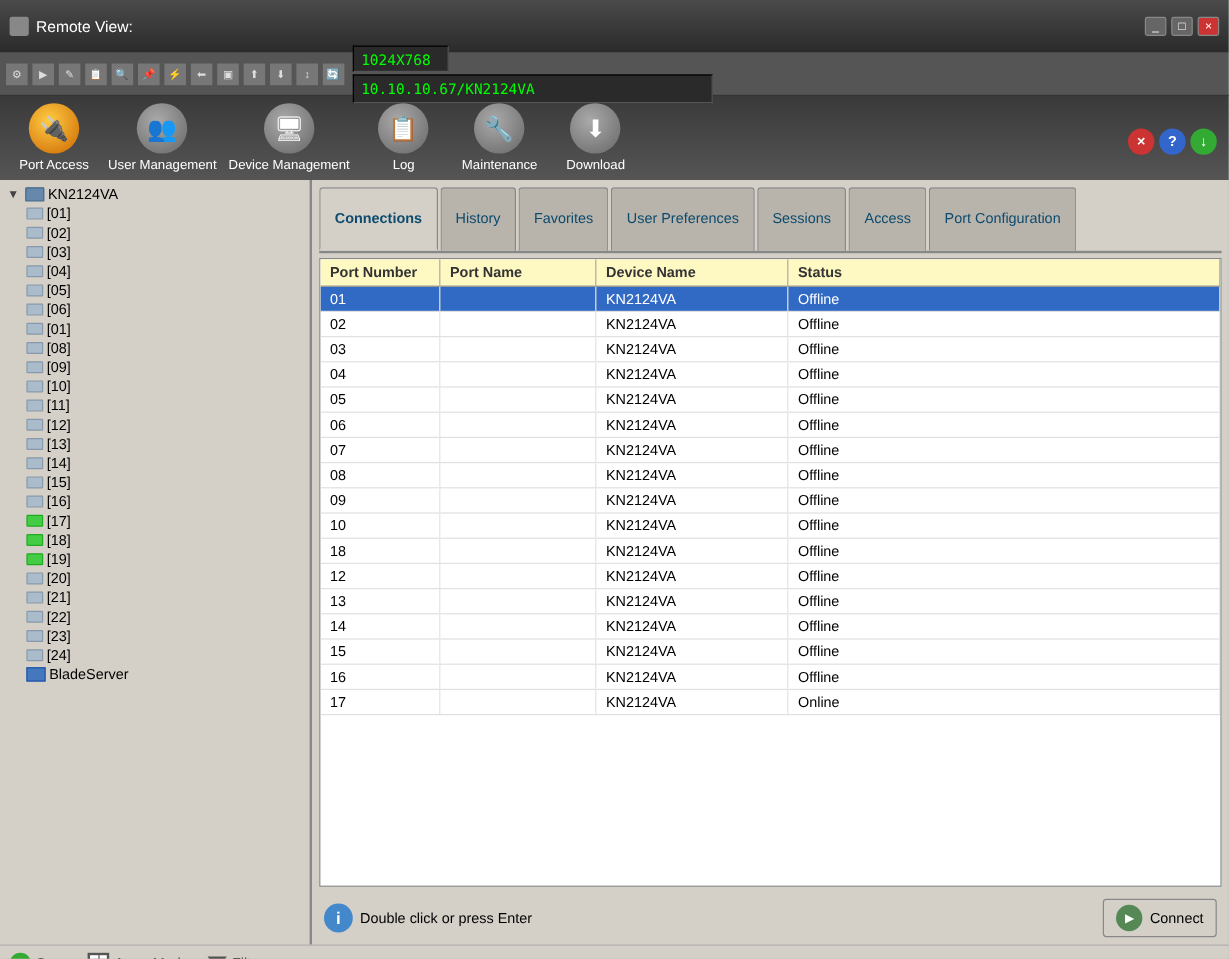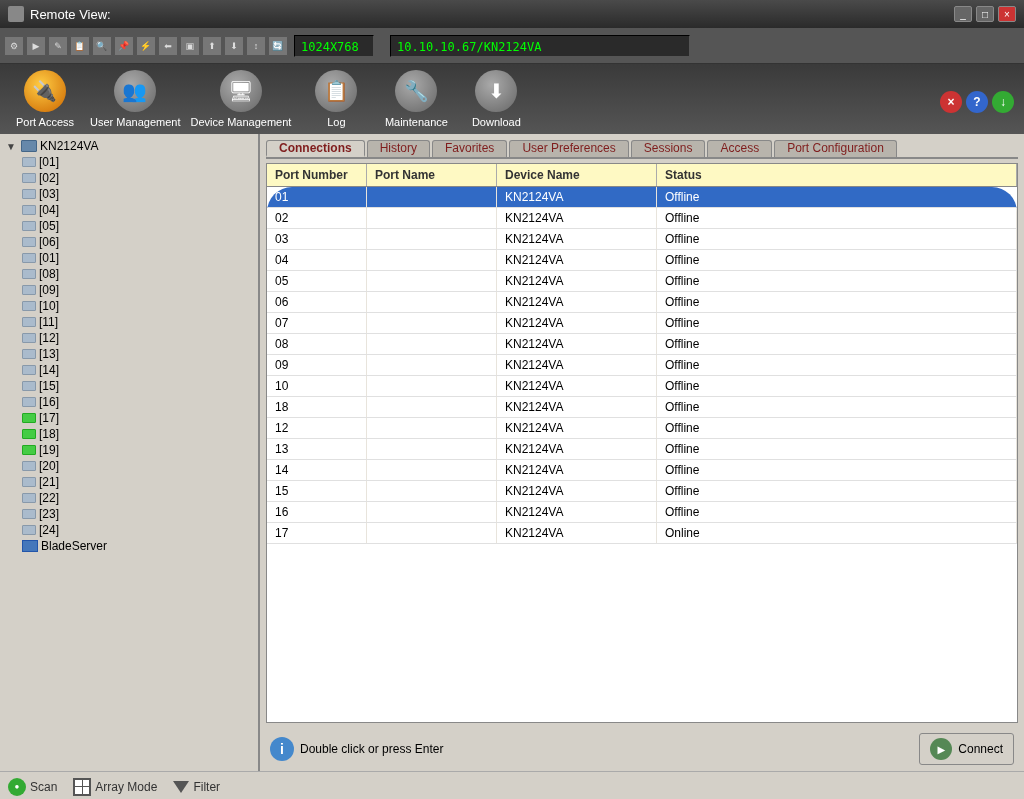--- a/index.html
+++ b/index.html
@@ -1,20 +1,20 @@
 <!DOCTYPE html>
 <html><head>
   <meta charset="utf-8">
   <style>
     * { margin: 0; padding: 0; box-sizing: border-box; }
     body { width: 1024px; height: 799px; background: #c0c0c0; font-family: Arial, sans-serif; font-size: 12px; overflow: hidden; }
 
     
     .title-bar {
-      height: 28px;
+      height: 44px;
       background: linear-gradient(to bottom, #4a4a4a, #2a2a2a);
       display: flex;
       align-items: center;
       justify-content: space-between;
       padding: 0 8px;
       color: white;
       font-size: 13px;
     }
     .title-bar-left { display: flex; align-items: center; gap: 6px; }
     .title-bar-icon { width: 16px; height: 16px; background: #888; border-radius: 2px; }
@@ -132,22 +132,22 @@
     }
 
     
     .tabs-bar {
       display: flex;
       gap: 0;
       border-bottom: 2px solid #888;
       margin-bottom: 4px;
     }
     .tab {
-      padding: 0 12px; background: #b8b4ac; border: 1px solid #888;
-      border-bottom: none; cursor: pointer; font-size: 12px; color: #7f1d1d;
+      padding: 18px 12px; background: #b8b4ac; border: 1px solid #888;
+      border-bottom: none; cursor: pointer; font-size: 12px; color: #0c4a6e;
       border-radius: 3px 3px 0 0; margin-right: 2px;
     }
     .tab.active { background: #d4d0c8; border-bottom: 2px solid #d4d0c8; font-weight: bold; z-index: 1; }
 
     
     .table-container {
       flex: 1;
       background: white;
       border: 1px solid #888;
       overflow: hidden;
@@ -160,21 +160,21 @@
       background: #fef9c3;
       border-bottom: 1px solid #888;
       font-weight: bold;
       font-size: 12px;
     }
     .th {
       padding: 4px 8px;
       border-right: 1px solid #aaa;
       color: #333;
     }
-    .table-body { overflow-y: auto; flex: 1; border-radius: 25px; }
+    .table-body { overflow-y: auto; flex: 1; }
     .table-row {
       display: grid;
       grid-template-columns: 100px 130px 160px 1fr;
       border-bottom: 1px solid #e0e0e0;
       font-size: 12px;
     }
     .table-row.selected { background: #316ac5; color: white; }
     .td {
       padding: 3px 8px;
       border-right: 1px solid #e8e4dc;
@@ -254,21 +254,21 @@
   <div class="toolbar-btn">📋</div>
   <div class="toolbar-btn">🔍</div>
   <div class="toolbar-btn">📌</div>
   <div class="toolbar-btn">⚡</div>
   <div class="toolbar-btn">⬅</div>
   <div class="toolbar-btn">▣</div>
   <div class="toolbar-btn">⬆</div>
   <div class="toolbar-btn">⬇</div>
   <div class="toolbar-btn">↕</div>
   <div class="toolbar-btn">🔄</div>
-  <div style="display:flex; flex-direction:row; gap:16px; margin-left: 4px;">
+  <div style="display:flex; flex-direction:column; gap:2px; margin-left: 4px;">
     <div class="address-bar addr-resolution">1024X768</div>
     <div class="address-bar addr-ip" style="width:300px;">10.10.10.67/KN2124VA</div>
   </div>
 </div>
 
 <div class="nav-bar">
   <div class="nav-item">
     <div class="nav-icon orange">🔌</div>
     <span>Port Access</span>
   </div>

